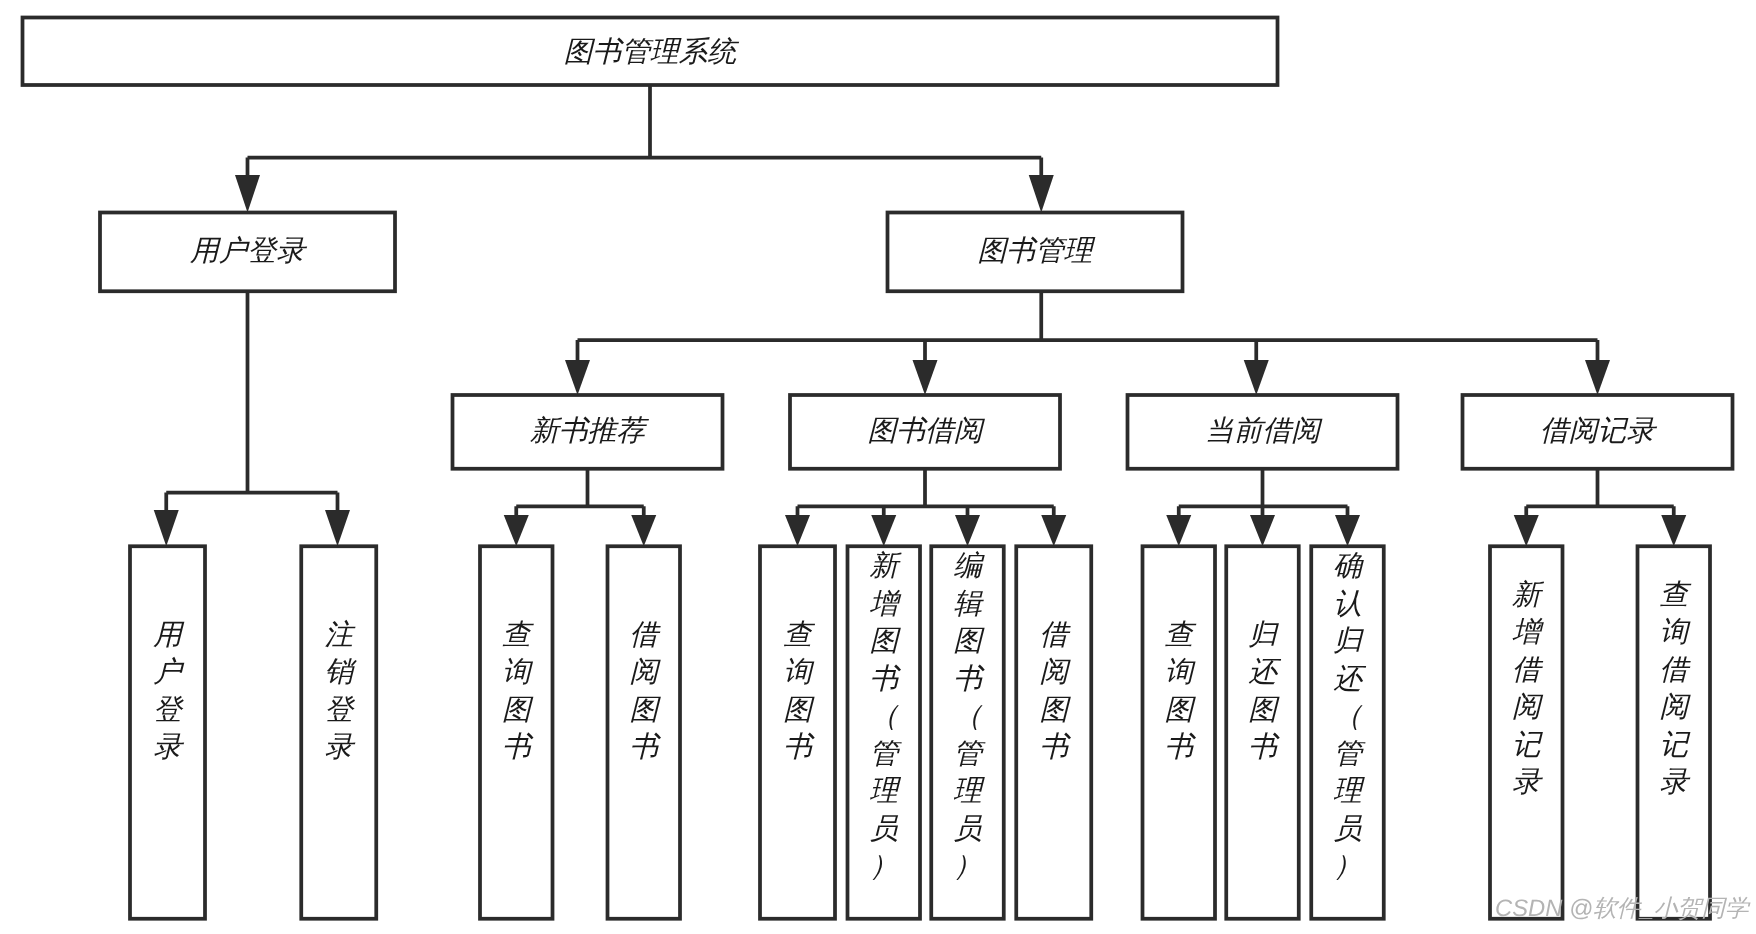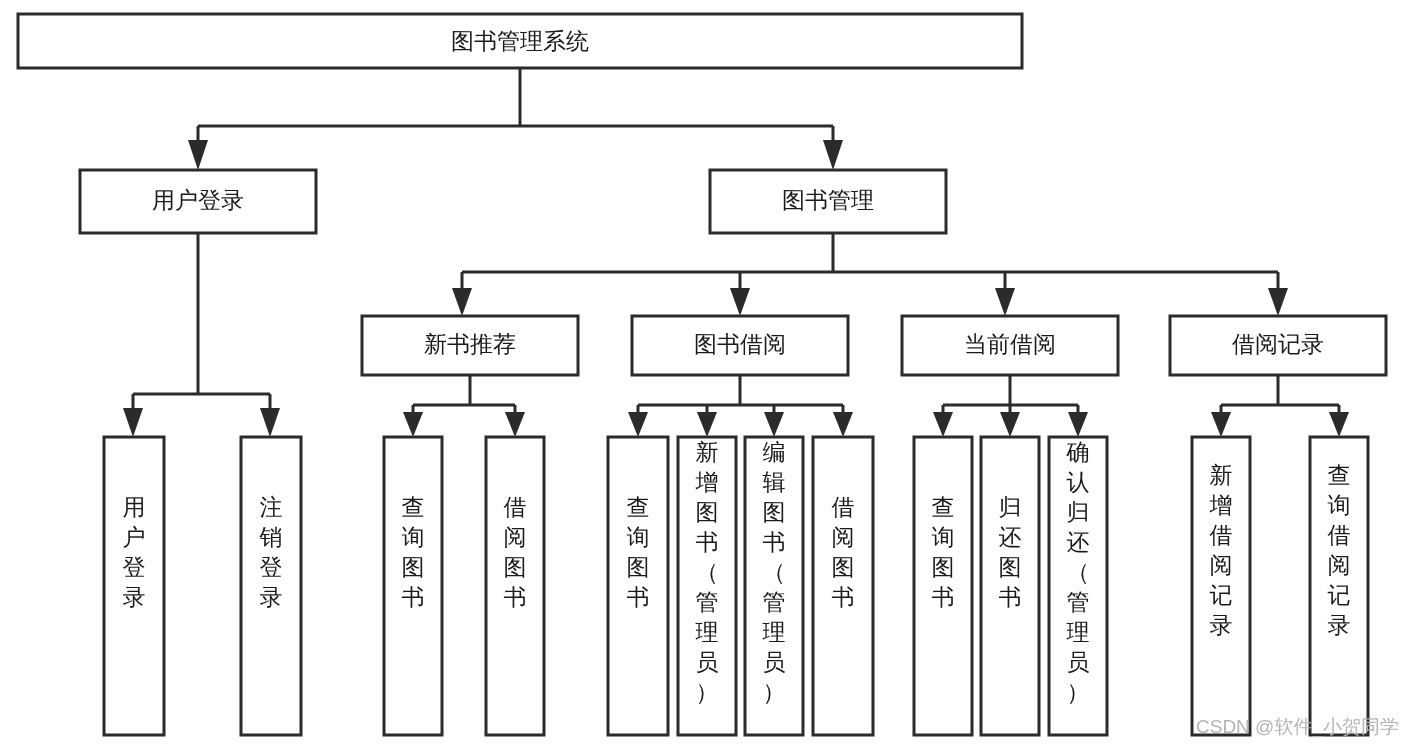--- a/index.html
+++ b/index.html
@@ -12,20 +12,21 @@
     height: 747px;
     font-family: "Liberation Sans", "DejaVu Sans", sans-serif;
     overflow: hidden;
     position: relative;
   }
   #diagram-root {
     position: absolute;
     left: 0; top: 0;
     width: 1405px;
     height: 747px;
+    font-style: italic;
   }
   svg.flow {
     display: block;
     width: 1405px;
     height: 747px;
   }
   .node-rect {
     fill: #ffffff;
     stroke: #2b2b2b;
     stroke-width: 3;

